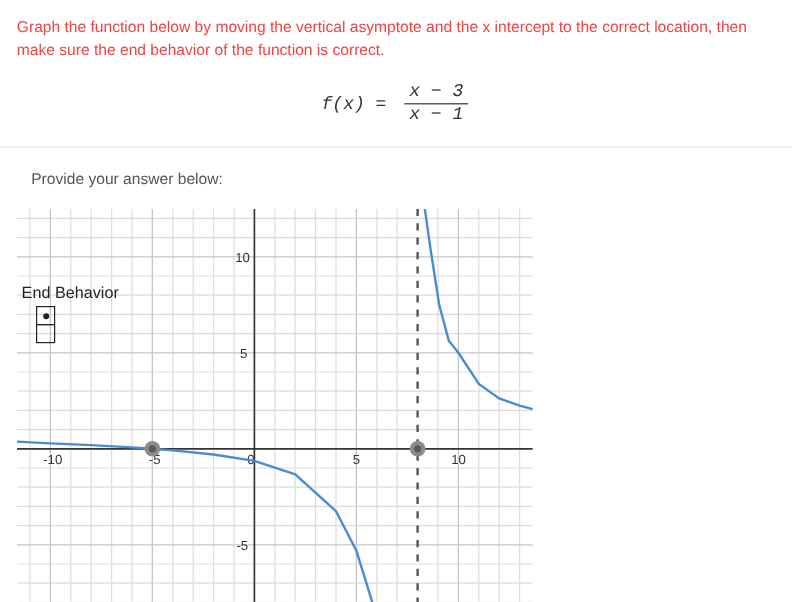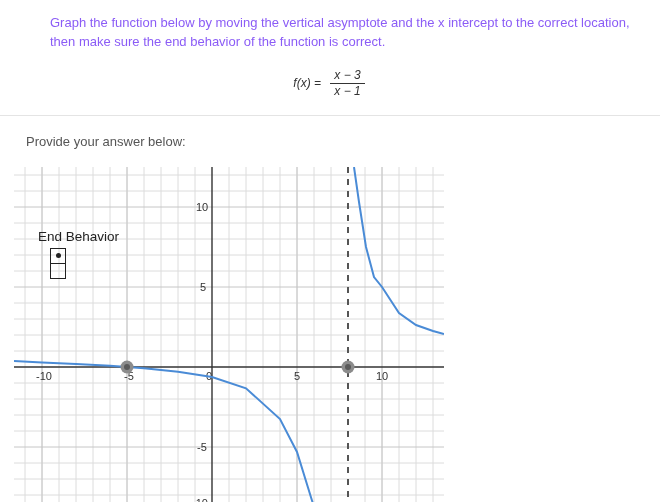--- a/index.html
+++ b/index.html
@@ -1,27 +1,27 @@
 <!DOCTYPE html>
 <html><head>
 <meta charset="utf-8">
 <style>
   * { box-sizing: border-box; margin: 0; padding: 0; }
   body { font-family: Arial, Helvetica, sans-serif; background: #fff; color: #444; width: 660px; }
   .wrap { padding: 14px 16px 0 14px; }
-  .instr { font-size: 13px; line-height: 1.45; color: #8b5cf6; margin-bottom: 16px; margin-left: 36px; }
-  .formula-row { text-align: center; margin: 10px 0 16px 0; font-family: Liberation Sans, sans-serif; font-style: italic; font-size: 12px; color: #333; }
+  .instr { font-size: 13px; line-height: 1.45; color: #ef4444; margin-bottom: 16px; }
+  .formula-row { text-align: center; margin: 10px 0 16px 0; font-family: Liberation Mono, monospace; font-style: italic; font-size: 15px; color: #333; }
   .frac { display: inline-block; vertical-align: middle; text-align: right; margin-left: 6px; font-style: italic; }
   .frac .num { display:block; border-bottom: 1px solid #333; padding: 0 4px; line-height: 1.25; }
   .frac .den { display:block; padding: 0 4px; line-height: 1.25; }
   .hr { border-top: 1px solid #e4e4e4; margin: 0 -16px 0 -14px; }
   .ans-label { font-size: 13px; color: #555; margin: 18px 0 18px 12px; }
   .graph-area { position: relative; width: 430px; height: 340px; margin-left: 0; }
   .graph-svg { position: absolute; left: 0; top: 0; }
-  .end-behavior { position: absolute; left: 24px; top: 62px; }
+  .end-behavior { position: absolute; left: 4px; top: 62px; }
   .eb-label { font-family: Arial, sans-serif; font-size: 13.5px; color: #222; margin-bottom: 4px; }
   .eb-icons { display: flex; flex-direction: column; align-items: flex-start; gap: 0; margin-left: 12px; }
   .eb-box { width: 16px; height: 16px; border: 1.2px solid #222; display:flex; align-items:center; justify-content:center; }
   .eb-box + .eb-box { margin-top: -1.2px; }
   .eb-dot { width: 5px; height: 5px; background: #222; border-radius: 50%; }
   .tick-label { font-family: Arial, sans-serif; font-size: 11px; fill: #333; }
 </style>
 </head>
 <body>
 

